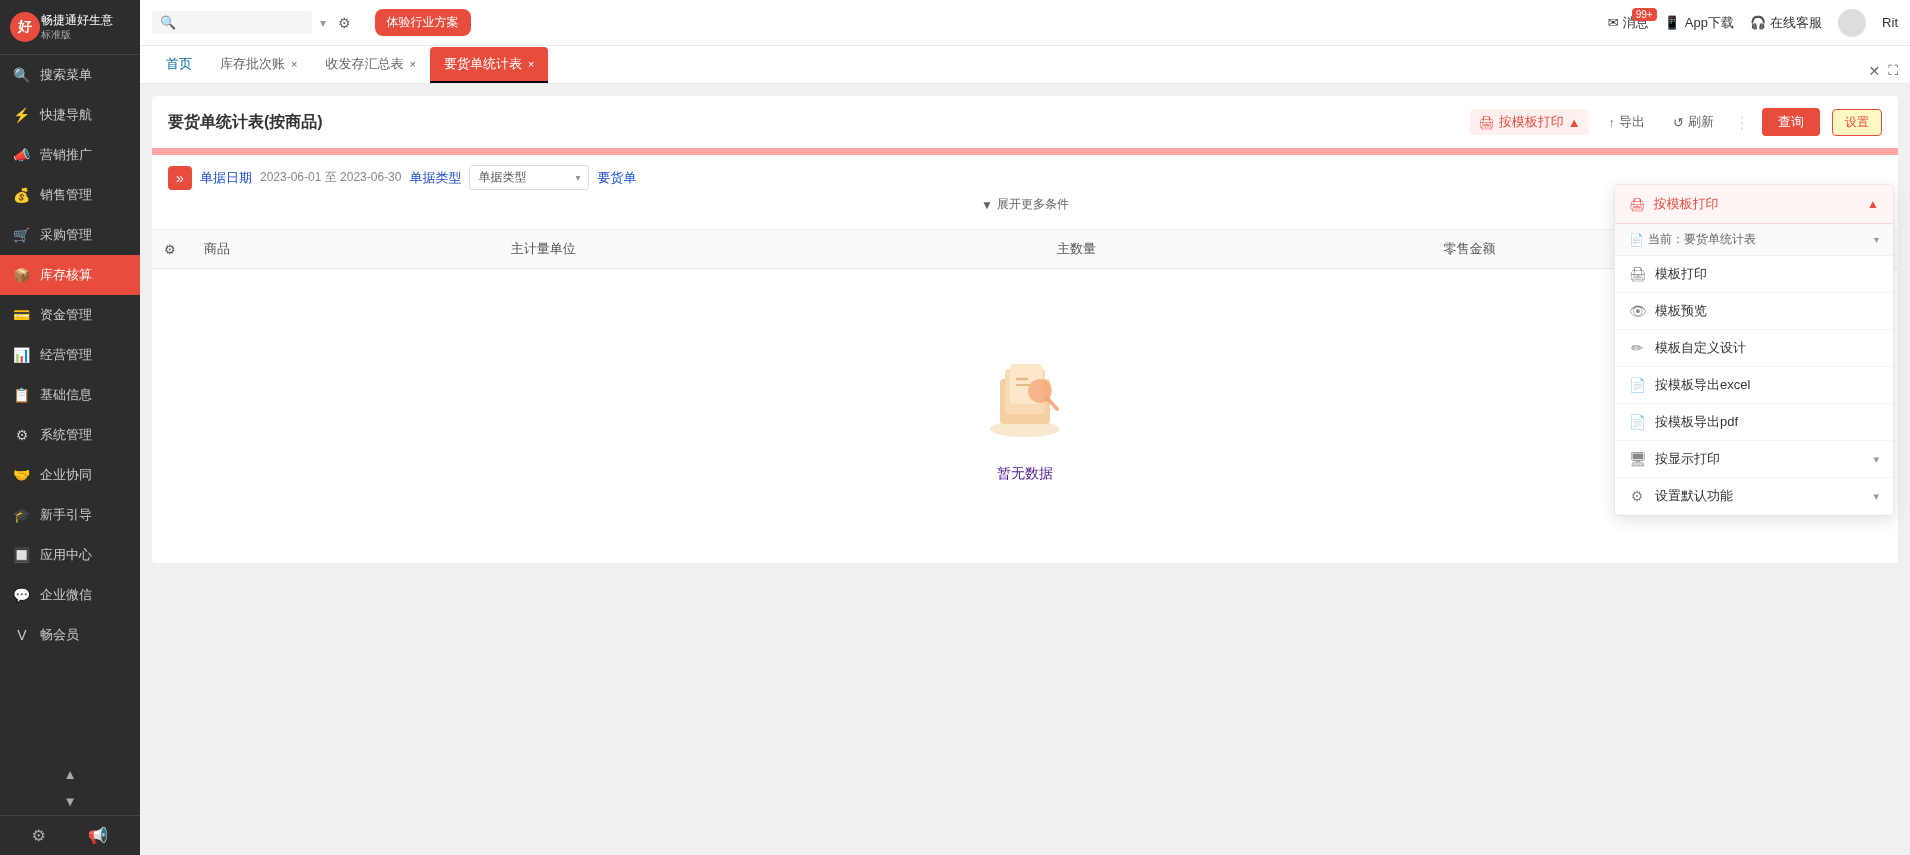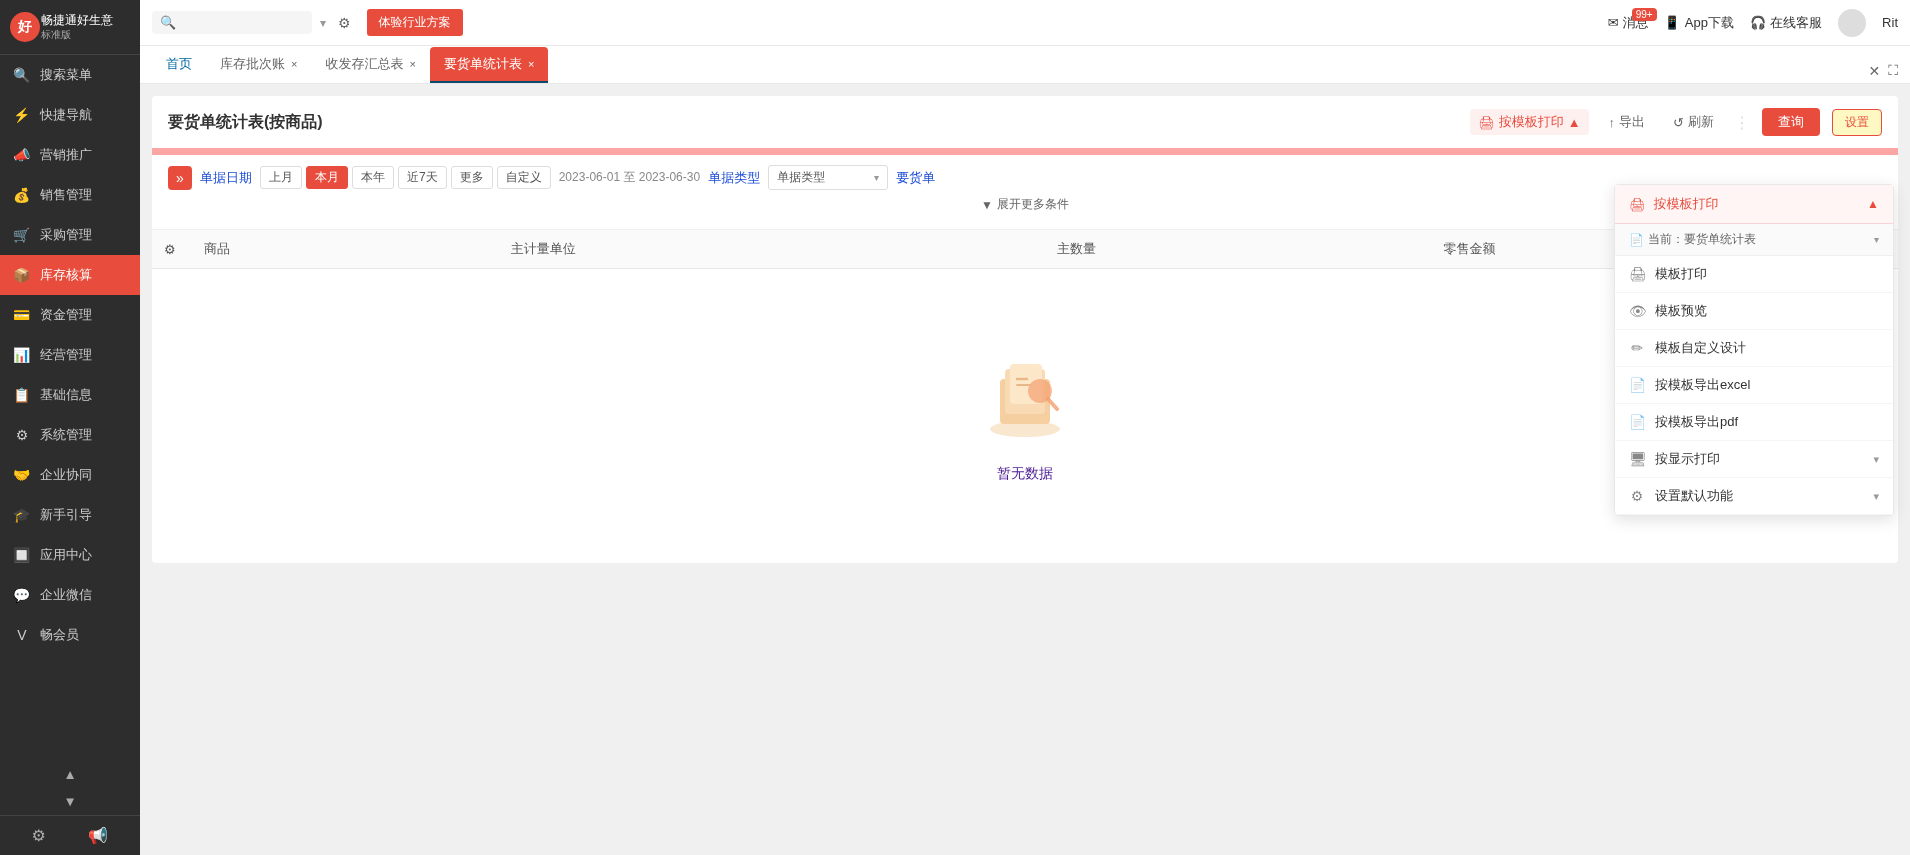--- a/index.html
+++ b/index.html
@@ -112,25 +112,25 @@
       font-size: 12px;
       width: 120px;
       color: #999;
     }
     .topbar-chevron { color: #999; font-size: 12px; cursor: pointer; }
     .topbar-gear { color: #666; font-size: 14px; cursor: pointer; margin-left: 4px; }
     .topbar-btn-industry {
       background: #e74c3c;
       color: white;
       border: none;
-      border-radius: 3px;
+      border-radius: 8px;
       padding: 5px 12px;
       font-size: 12px;
       cursor: pointer;
-      margin-left: 8px;
+      margin-left: 16px;
     }
     .topbar-right {
       margin-left: auto;
       display: flex;
       align-items: center;
       gap: 16px;
       font-size: 13px;
       color: #333;
     }
     .topbar-badge {
@@ -179,21 +179,21 @@
       border-bottom: 2px solid transparent;
       white-space: nowrap;
       display: flex;
       align-items: center;
       gap: 4px;
     }
     .tab-item.active {
       color: #fff;
       background: #e74c3c;
       border-radius: 4px 4px 0 0;
-      border-bottom: 2px solid #0c4a6e;
+      border-bottom: 2px solid #000000;
     }
     .tab-close {
       font-size: 11px;
       color: inherit;
       cursor: pointer;
       margin-left: 2px;
     }
     .tab-home { color: #0369a1; }
     .tabbar-actions {
       margin-left: auto;
@@ -605,28 +605,20 @@
           <button class="action-btn-outline">设置</button>
         </div>
       </div>
 
       <div class="filter-bar">
         <div class="filter-row">
           <div class="filter-expand-btn">
             <span>»</span>
           </div>
           <span class="filter-label">单据日期</span>
-          <div class="date-btns">
-            <button class="date-btn">上月</button>
-            <button class="date-btn active">本月</button>
-            <button class="date-btn">本年</button>
-            <button class="date-btn">近7天</button>
-            <button class="date-btn">更多</button>
-            <button class="date-btn">自定义</button>
-          </div>
           <span class="date-range">2023-06-01 至 2023-06-30</span>
           <span class="filter-label">单据类型</span>
           <div class="filter-select">
             <span>单据类型</span>
             <span class="arrow">▾</span>
           </div>
           <span class="filter-label">要货单</span>
         </div>
         <div class="filter-expand-row">
           <span>▼</span>

